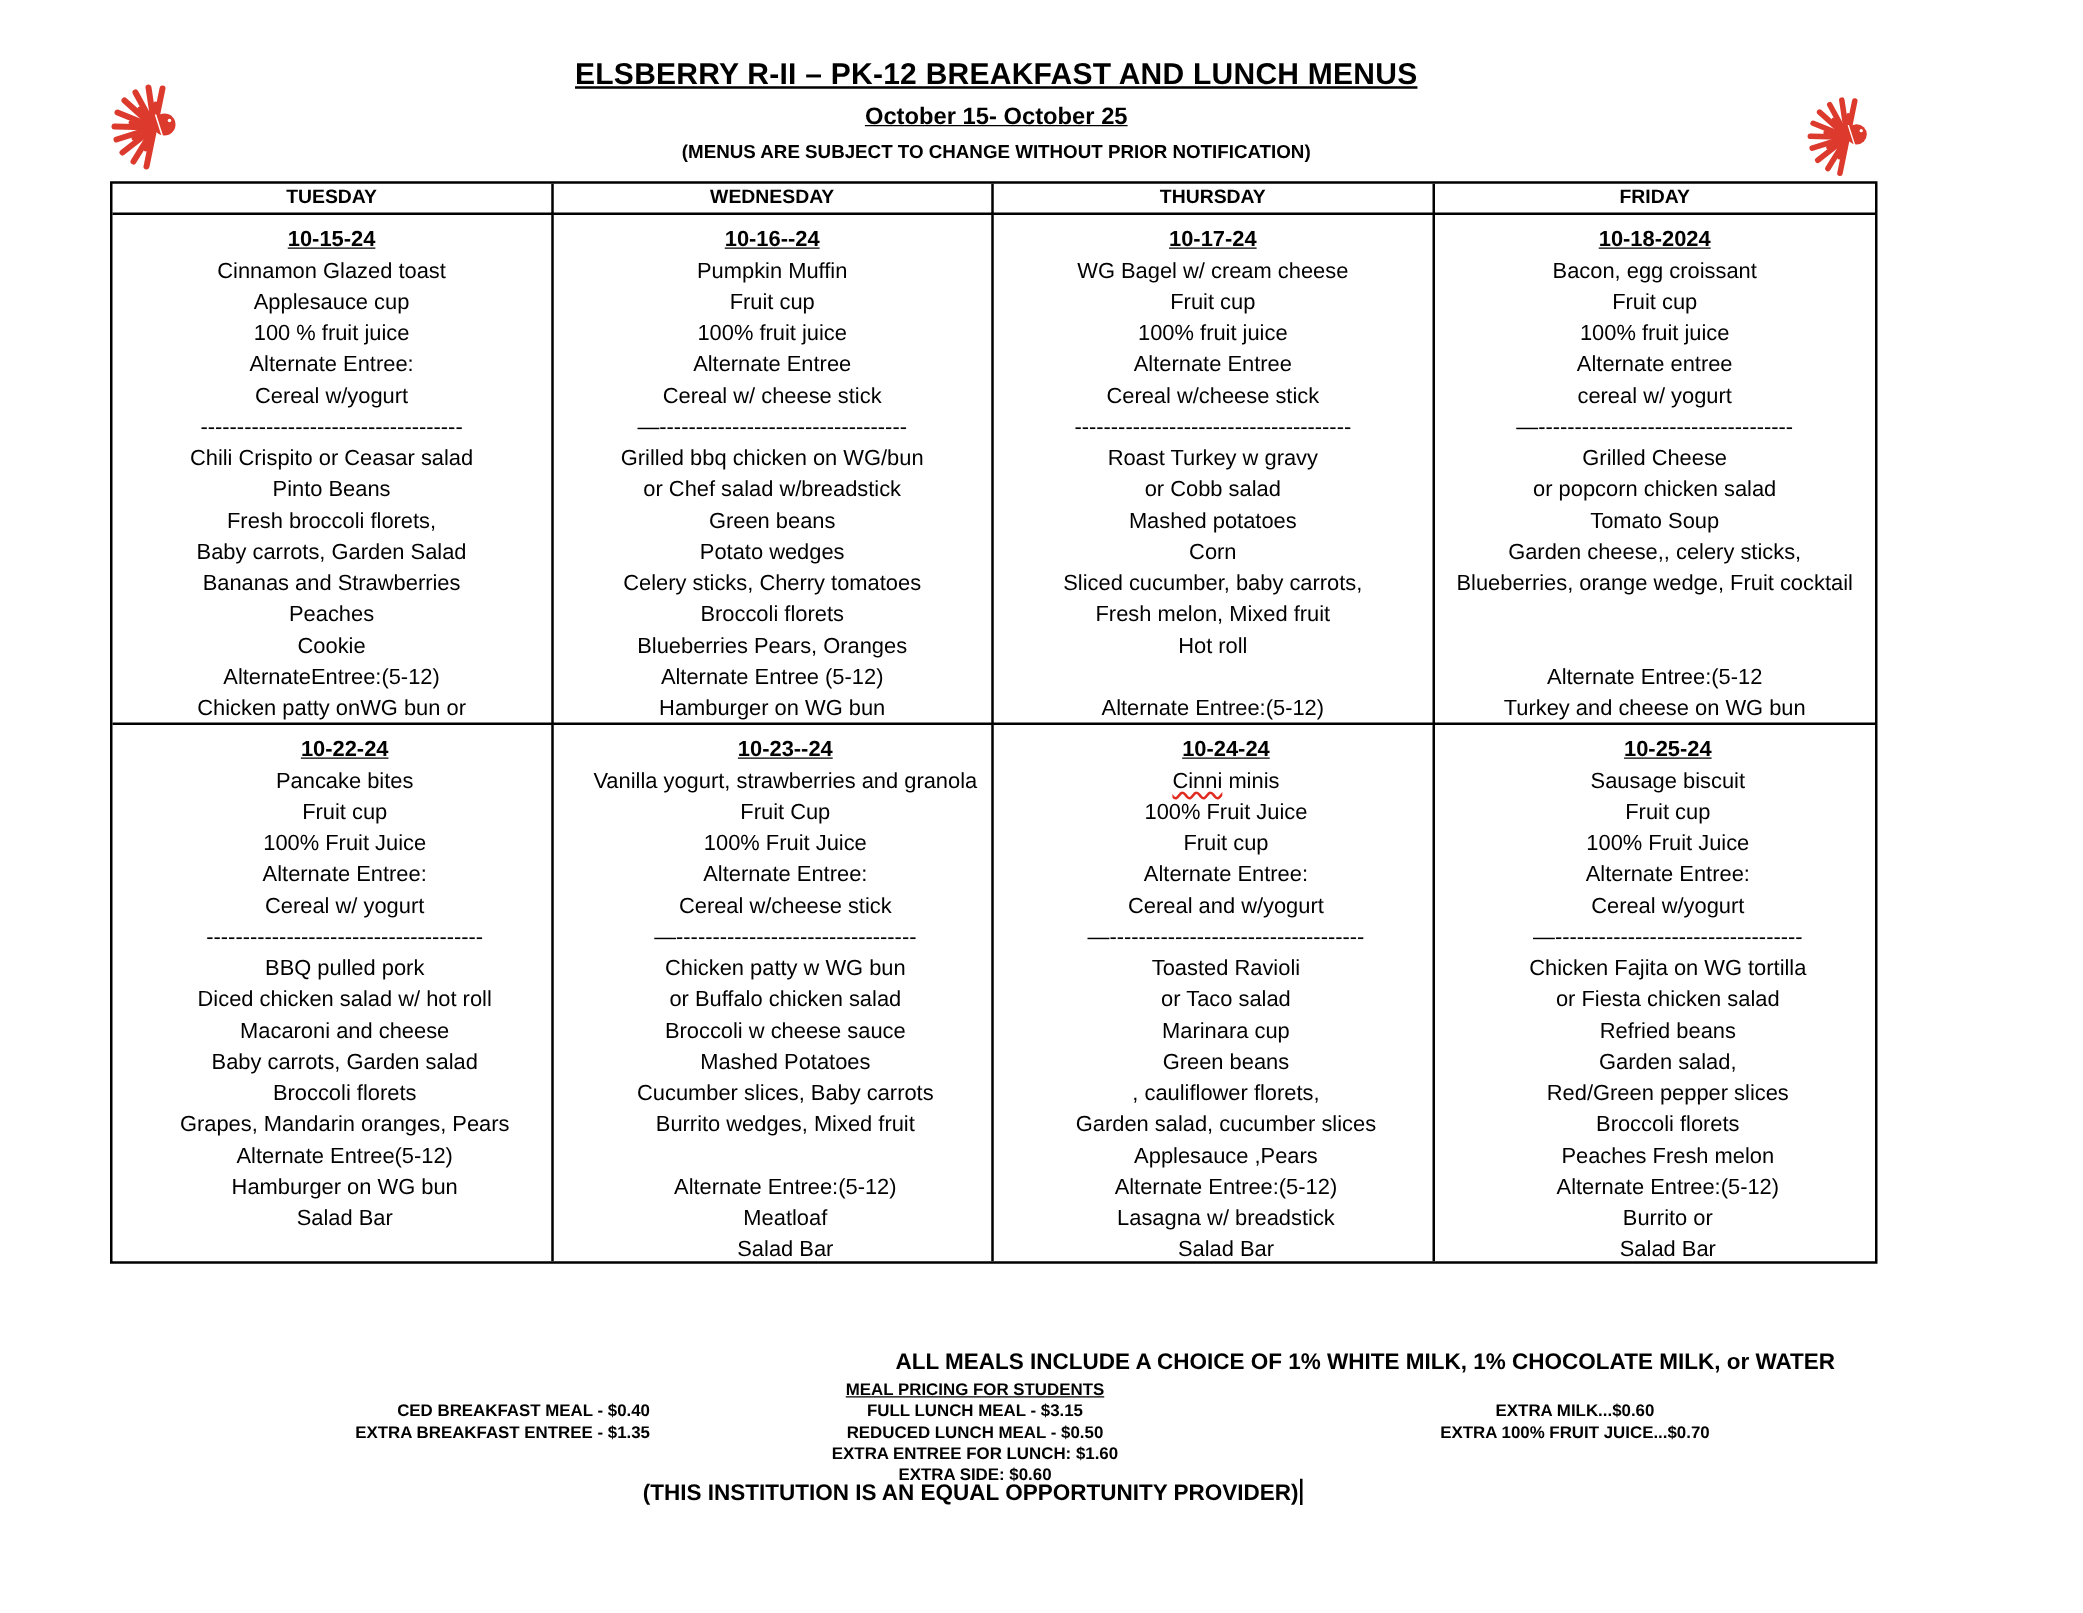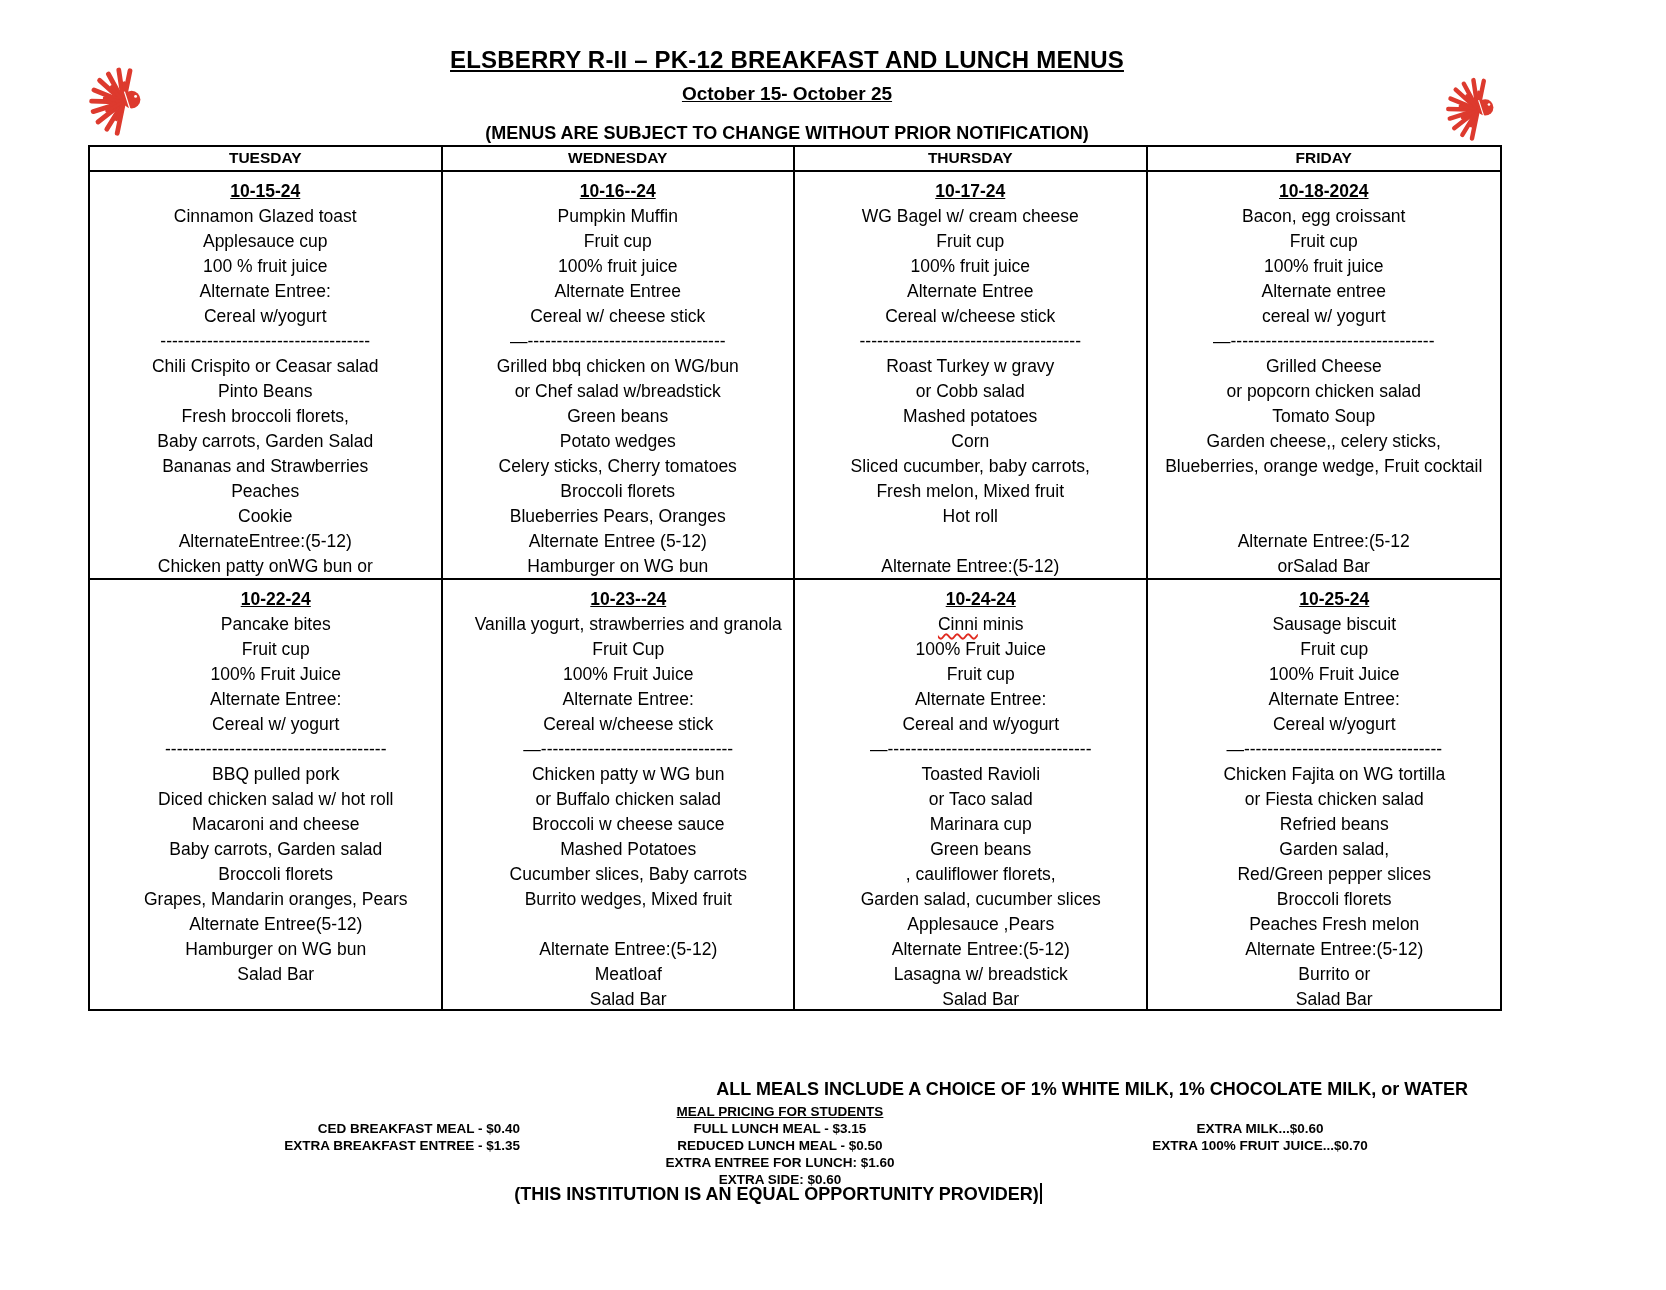--- a/index.html
+++ b/index.html
@@ -1,24 +1,24 @@
 <!DOCTYPE html>
 <html style="--brand-red: #dd3a2e;"><head>
 <meta charset="utf-8">
 <style>
   * { box-sizing: border-box; }
   html,body { margin:0; padding:0; }
   body {
     width:1666px; height:1290px; background:#ffffff; color:#000;
     font-family:"Liberation Sans", sans-serif; position:relative; overflow:hidden;
   }
-  .header-block { position:absolute; left:80px; top:46px; width:1414px; text-align:center; }
+  .header-block { position:absolute; left:90px; top:46px; width:1414px; text-align:center; }
   .title { font-size:24px; font-weight:bold; text-decoration:underline; letter-spacing:0.2px; }
   .subtitle { font-size:19px; font-weight:bold; text-decoration:underline; margin-top:9px; }
-  .disclaimer { font-size:18px; font-weight:bold; margin-top:18px; }
+  .disclaimer { font-size:15px; font-weight:bold; margin-top:8px; }
 
   .mascot { position:absolute; }
   .mascot-left { left:70px; top:58px; width:88px; height:80px; }
   .mascot-right { left:1432px; top:66px; width:74px; height:80px; }
 
   .menu-table { position:absolute; left:88px; top:145px; width:1414px; border:2px solid #000; }
   .header-row, .body-grid { display:grid; grid-template-columns:repeat(4, 1fr); }
   .day-header {
     text-align:center; font-weight:bold; font-size:15.5px; padding:2px 0 3px 0;
     border-right:2px solid #000; border-bottom:2px solid #000;
@@ -183,20 +183,21 @@
         <div class="line item-line">cereal w/ yogurt</div>
         <div class="line divider-line">—-----------------------------------</div>
         <div class="line item-line">Grilled Cheese</div>
         <div class="line item-line">or popcorn chicken salad</div>
         <div class="line item-line">Tomato Soup</div>
         <div class="line item-line">Garden cheese,, celery sticks,</div>
         <div class="line item-line">Blueberries, orange wedge, Fruit cocktail</div>
         <div class="line item-line">&nbsp;</div>
         <div class="line item-line">&nbsp;</div>
         <div class="line alt-label">Alternate Entree:(5-12</div>
+        <div class="line item-line">Turkey and cheese on WG bun</div>
         <div class="line item-line">orSalad Bar</div>
       </div>
       <div class="menu-cell row2">
         <div class="line date-line">10-22-24</div>
         <div class="line item-line">Pancake bites</div>
         <div class="line item-line">Fruit  cup</div>
         <div class="line item-line">100% Fruit Juice</div>
         <div class="line alt-label">Alternate Entree:</div>
         <div class="line item-line">Cereal w/ yogurt</div>
         <div class="line divider-line">--------------------------------------</div>

